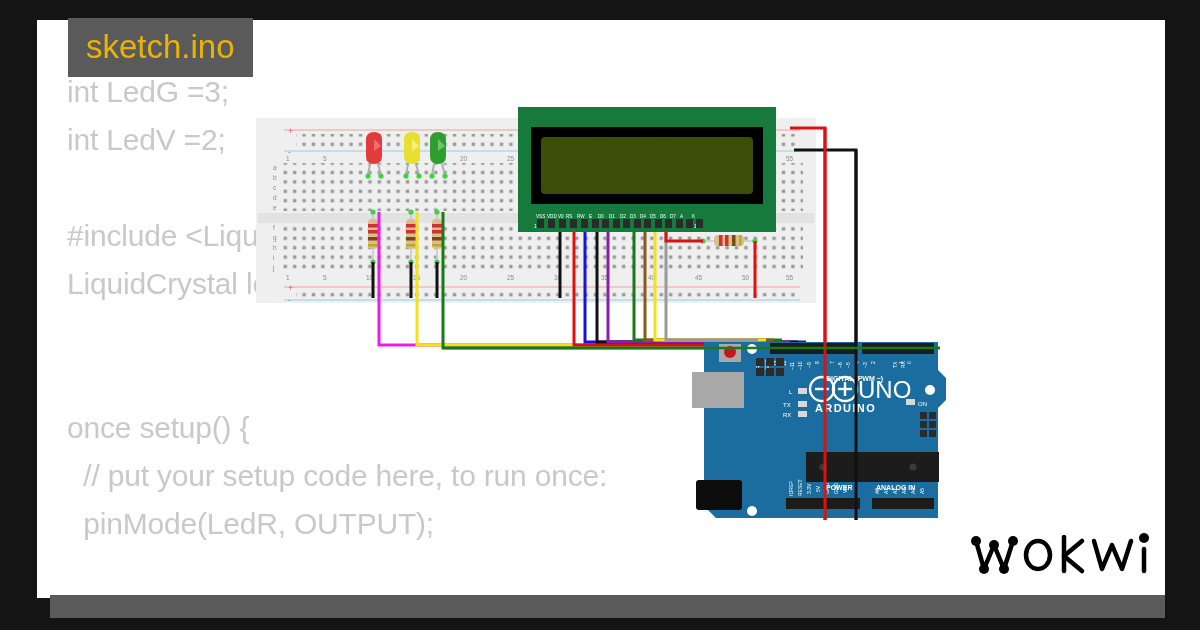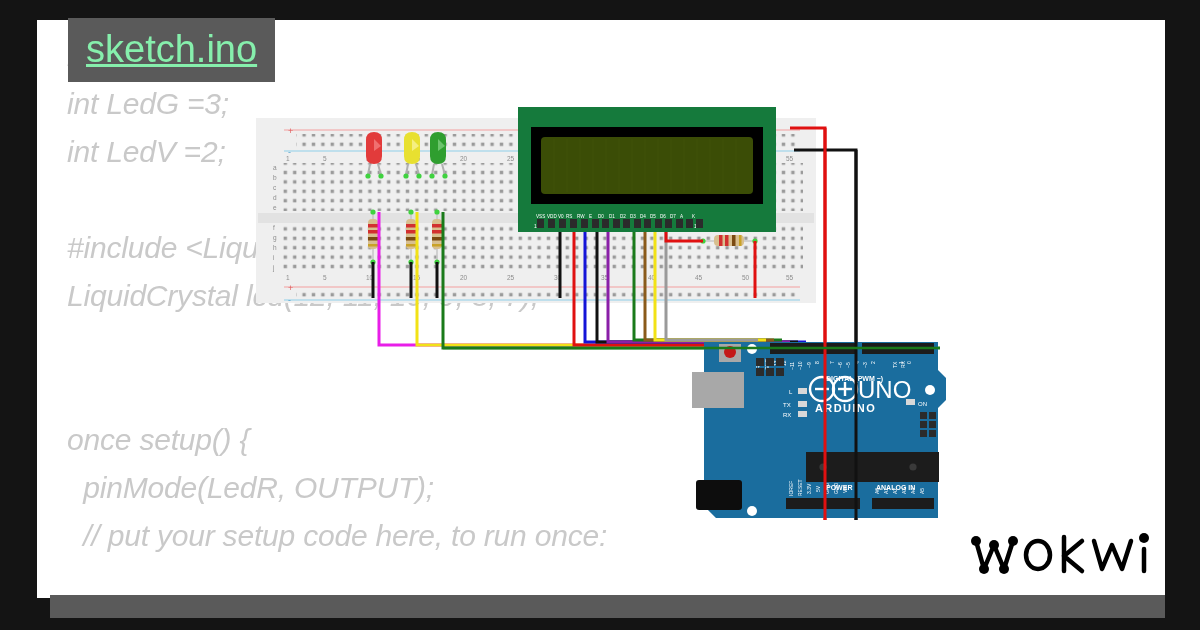--- a/index.html
+++ b/index.html
@@ -10,42 +10,40 @@
     font-family:"Liberation Sans", sans-serif;
   }
   #stage{position:relative;width:1200px;height:630px;}
 
   
   .editor-panel{
     position:absolute;left:37px;top:20px;width:1128px;height:578px;
     background:#ffffff;
   }
   .code-area{
-    position:absolute;left:30px;top:12px;width:1090px;height:566px;
+    position:absolute;left:30px;top:0;width:1090px;height:566px;
     overflow:hidden;
-    font-style:italic;
   }
   .code-line{
     font-family:"Liberation Sans", sans-serif;
     font-size:30px;line-height:48px;
     color:#c9c9c9;
     white-space:pre;
     letter-spacing:-0.2px;
   }
   .code-line.blank{height:48px;}
 
   
   .file-tab{
     position:absolute;left:68px;top:18px;
-    background:#5a5a5a;color:#86efac;
-    font-size:38px;line-height:1;
+    background:#5a5a5a;color:#eab308;
+    font-size:33px;line-height:1;
     padding:12px 18px 14px 18px;
     font-family:"Liberation Sans", sans-serif;
     z-index:40;
-    text-decoration:underline;
   }
 
   
   .bottom-bar{
     position:absolute;left:50px;top:595px;width:1115px;height:23px;
     background:#5a5a5a;z-index:45;
   }
 
   
   .diagram{position:absolute;left:0;top:0;width:1200px;height:630px;z-index:20;}
@@ -64,22 +62,22 @@
     <div class="code-area">
       <div class="code-line">int LedR =4;</div>
       <div class="code-line">int LedG =3;</div>
       <div class="code-line">int LedV =2;</div>
       <div class="code-line blank"></div>
       <div class="code-line">#include &lt;LiquidCrystal.h&gt;</div>
       <div class="code-line">LiquidCrystal lcd(12, 11, 10, 9, 8, 7);</div>
       <div class="code-line blank"></div>
       <div class="code-line blank"></div>
       <div class="code-line">once setup() {</div>
+      <div class="code-line">  // put your setup code here, to run once:</div>
       <div class="code-line">  pinMode(LedR, OUTPUT);</div>
-      <div class="code-line">  // put your setup code here, to run once:</div>
     </div>
   </div>
 
   <svg class="diagram" viewBox="0 0 1200 630">
     <defs>
       <pattern id="bbholes" x="0" y="0" width="9.4" height="9.4" patternUnits="userSpaceOnUse">
         <rect x="1.6" y="1.6" width="3.4" height="3.4" fill="#9a9a9a"></rect>
       </pattern>
     </defs>
 

